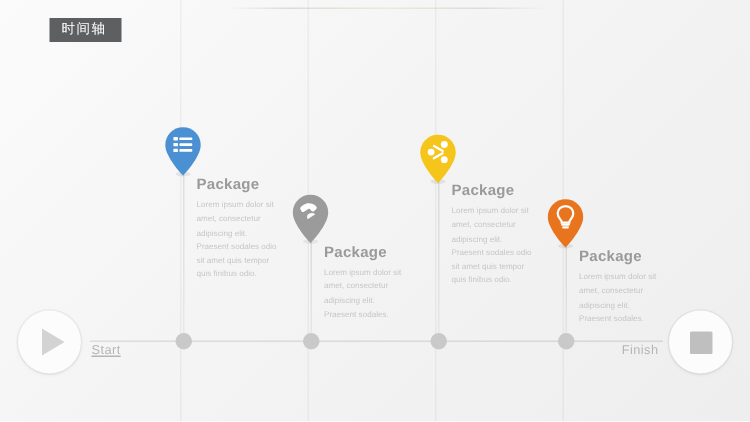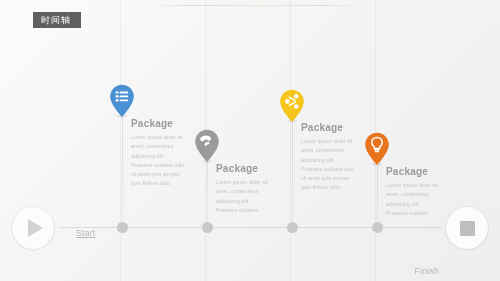--- a/index.html
+++ b/index.html
@@ -116,22 +116,22 @@
     border-radius: 1px;
   }
   .end-label {
     position: absolute;
     top: 228px;
     font-size: 8.5px;
     color: #b5b5b5;
     z-index: 12;
     letter-spacing: .3px;
   }
-  .end-label.start { left: 76px; text-decoration: underline; }
-  .end-label.finish { right: 61px; margin-top: 38px; }
+  .end-label.start { left: 61px; text-decoration: underline; }
+  .end-label.finish { right: 61px; }
 
   
   .stem {
     position: absolute;
     width: 1px;
     background: linear-gradient(180deg, rgba(0,0,0,0.10) 0%, rgba(0,0,0,0.05) 100%);
     z-index: 7;
   }
 
   

